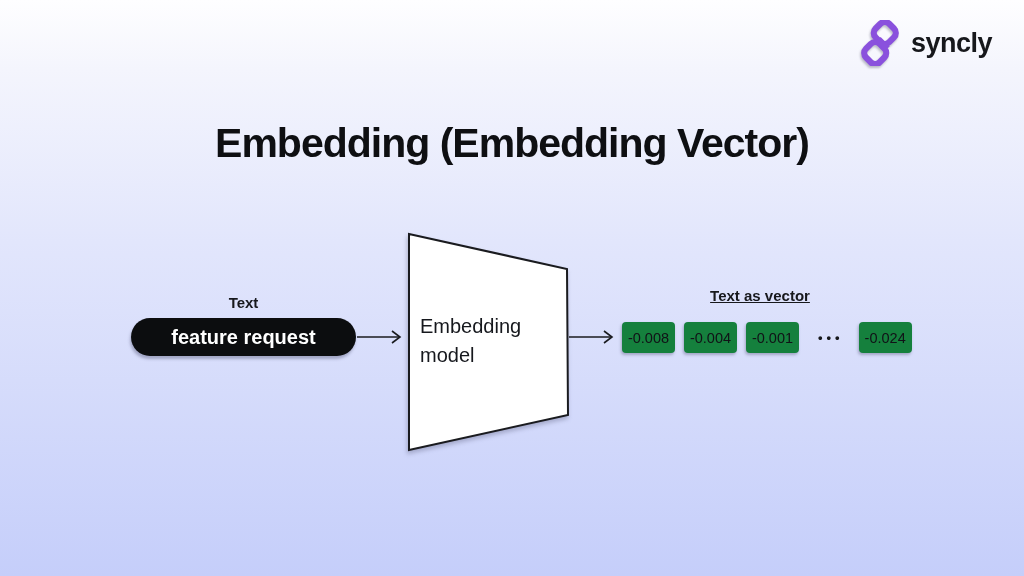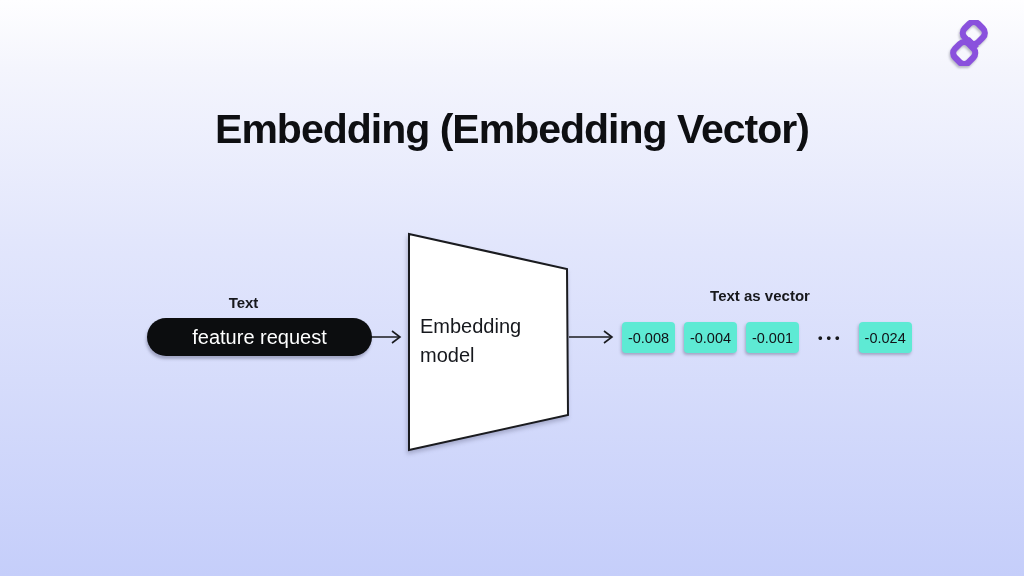--- a/index.html
+++ b/index.html
@@ -25,21 +25,21 @@
   .logo-text {
     font-size: 27px;
     font-weight: 800;
     letter-spacing: -0.5px;
     color: #17181c;
   }
 
   
   .title {
     position: absolute;
-    top: 106px;
+    top: 120px;
     left: 0;
     width: 100%;
     text-align: center;
     font-size: 41px;
     font-weight: 800;
     letter-spacing: -1px;
     color: #0e0f12;
   }
 
   
@@ -59,36 +59,36 @@
   .arrow-line { stroke: #1a1b1f; stroke-width: 1.6; fill: none; }
 
   .io-label {
     position: absolute;
     font-size: 15px;
     font-weight: 700;
     color: #17181c;
     text-align: center;
   }
   .label-text  { left: 131px; width: 225px; top: 294px; }
-  .label-vector{ left: 622px; width: 276px; top: 287px; }
+  .label-vector{ left: 622px; width: 276px; top: 287px; text-decoration: underline; }
 
   .pill {
     position: absolute;
-    left: 147px;
+    left: 131px;
     top: 318px;
     width: 225px;
     height: 38px;
     background: #0c0d0f;
     border-radius: 19px;
     display: flex;
     align-items: center;
     justify-content: center;
     color: #ffffff;
     font-size: 20px;
-    font-weight: 400;
+    font-weight: 700;
     box-shadow: -1px 3px 3px rgba(95,98,130,0.45);
   }
 
   .model-label {
     position: absolute;
     left: 420px;
     top: 312px;
     width: 136px;
     text-align: left;
     font-size: 20px;
@@ -100,21 +100,21 @@
   .vector-row {
     position: absolute;
     left: 622px;
     top: 322px;
     height: 31px;
     display: flex;
     align-items: center;
     gap: 9px;
   }
   .vec-box {
-    background: #5eead4;
+    background: #15803d;
     border-radius: 4px;
     height: 31px;
     min-width: 53px;
     display: flex;
     align-items: center;
     justify-content: center;
     font-size: 14.5px;
     font-weight: 500;
     color: #111217;
     box-shadow: -1px 2px 3px rgba(95,98,130,0.45);
@@ -135,20 +135,21 @@
 <div class="logo">
   <svg class="logo-icon" viewBox="0 0 48 48" aria-hidden="true">
     <g fill="none" stroke="#8a51dd" stroke-width="6.5" stroke-linejoin="round">
       <rect x="19" y="3.5" width="20" height="20" rx="6.5" transform="rotate(45 29 13.5)"></rect>
       <rect x="9" y="24.5" width="20" height="20" rx="6.5" transform="rotate(45 19 34.5)"></rect>
     </g>
     <g fill="none" stroke="#8a51dd" stroke-width="6.5" stroke-linejoin="round">
       <path d="M 22.4 20.1 L 31.9 29.6"></path>
     </g>
   </svg>
+  <span class="logo-text">syncly</span>
 </div>
 
 <div class="title">Embedding (Embedding Vector)</div>
 
 <svg class="svg-layer" viewBox="0 0 1024 576">
   <polygon class="trapezoid" points="409,234 567,269 568,415 409,450"></polygon>
   <g>
     <line class="arrow-line" x1="357" y1="337" x2="399" y2="337"></line>
     <polyline class="arrow-line" points="392,331 400,337 392,343"></polyline>
   </g>

